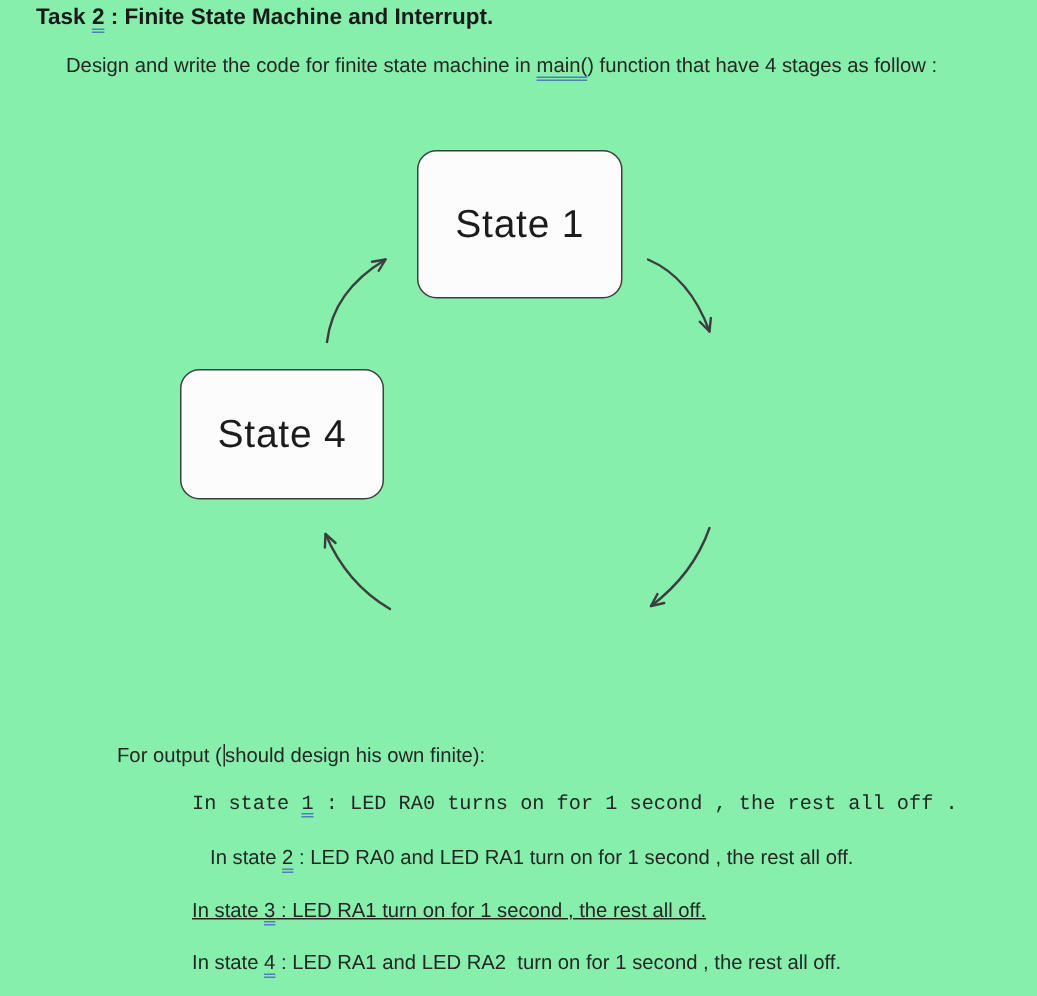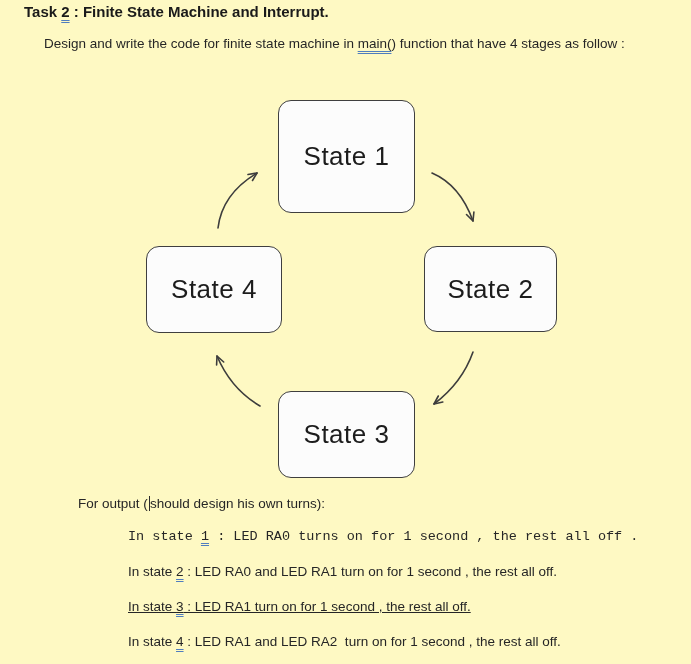--- a/index.html
+++ b/index.html
@@ -7,21 +7,21 @@
   body {
     width: 691px; height: 664px;
     font-family: "Liberation Sans", sans-serif;
     color: #262626;
     position: relative;
     overflow: hidden;
   }
   .page {
     position: absolute; left: 0; top: 0;
     width: 691px; height: 664px;
-    background: #fef9c3;
+    background: #86efac;
   }
   .title {
     position: absolute; left: 24px; top: 3px;
     font-size: 15px; font-weight: bold; color: #1a1a1a;
     white-space: pre;
   }
   .intro {
     position: absolute; left: 24px; top: 36px;
     font-size: 13.5px; color: #262626;
     white-space: pre;
@@ -44,41 +44,41 @@
   }
   .state-box {
     position: absolute;
     border: 1.6px solid #3f3f3f;
     border-radius: 13px;
     background: #fcfcfc;
     display: flex; align-items: center; justify-content: center;
     font-size: 26px; color: #1c1c1c;
     letter-spacing: 0.5px;
   }
-  .box-1 { left: 278px; top: 100px; width: 137px; height: 113px; }
+  .box-1 { left: 278px; top: 100px; width: 137px; height: 99px; }
   .box-2 { left: 424px; top: 246px; width: 133px; height: 86px; }
   .box-3 { left: 278px; top: 391px; width: 137px; height: 87px; }
-  .box-4 { left: 146px; top: 246px; width: 136px; height: 87px; }
+  .box-4 { left: 120px; top: 246px; width: 136px; height: 87px; }
   .example-line {
     position: absolute; left: 78px; top: 496px;
     font-size: 13.5px; white-space: pre;
   }
   .text-cursor {
     display: inline-block;
     width: 1.3px; height: 15px;
     background: #2b2b2b;
     vertical-align: -3px;
     margin-left: 1px;
   }
   .state-line {
     position: absolute; left: 128px;
     font-size: 13.5px; white-space: pre;
   }
   .line-0 { top: 529px; font-family: Liberation Mono, monospace; }
-  .line-1 { top: 564px; }
+  .line-1 { top: 564px; margin-left: 12px; }
   .line-2 { top: 599px; text-decoration: underline; }
   .line-3 { top: 634px; }
 </style>
 </head>
 <body>
 
 <div class="page">
 
   <h1 class="title"><span>Task </span><span class="gram">2</span><span> : Finite State Machine and Interrupt.</span></h1>
 
@@ -99,31 +99,25 @@
     </g>
     <g>
       <path d="M260,406 Q231,389 217,356"></path>
       <path d="M217,356 L216.6,365 M217,356 L223.7,362"></path>
     </g>
   </svg>
 
   <div class="state-box box-1">
       <span>State 1</span>
     </div>
-  <div class="state-box box-2">
-      <span>State 2</span>
-    </div>
-  <div class="state-box box-3">
-      <span>State 3</span>
-    </div>
   <div class="state-box box-4">
       <span>State 4</span>
     </div>
 
-  <p class="example-line"><span>For output (</span><span class="text-cursor"></span><span>should design his own turns):</span></p>
+  <p class="example-line"><span>For output (</span><span class="text-cursor"></span><span>should design his own finite):</span></p>
 
   <p class="state-line line-0"><span>In state </span><span class="gram">1</span><span> : LED RA0 turns on for 1 second , the rest all off .</span></p>
 
   <p class="state-line line-1"><span>In state </span><span class="gram">2</span><span> : LED RA0 and LED RA1 turn on for 1 second , the rest all off.</span></p>
 
   <p class="state-line line-2"><span>In state </span><span class="gram">3</span><span> : LED RA1 turn on for 1 second , the rest all off.</span></p>
 
   <p class="state-line line-3"><span>In state </span><span class="gram">4</span><span> : LED RA1 and LED RA2  turn on for 1 second , the rest all off.</span></p>
 
 </div>

